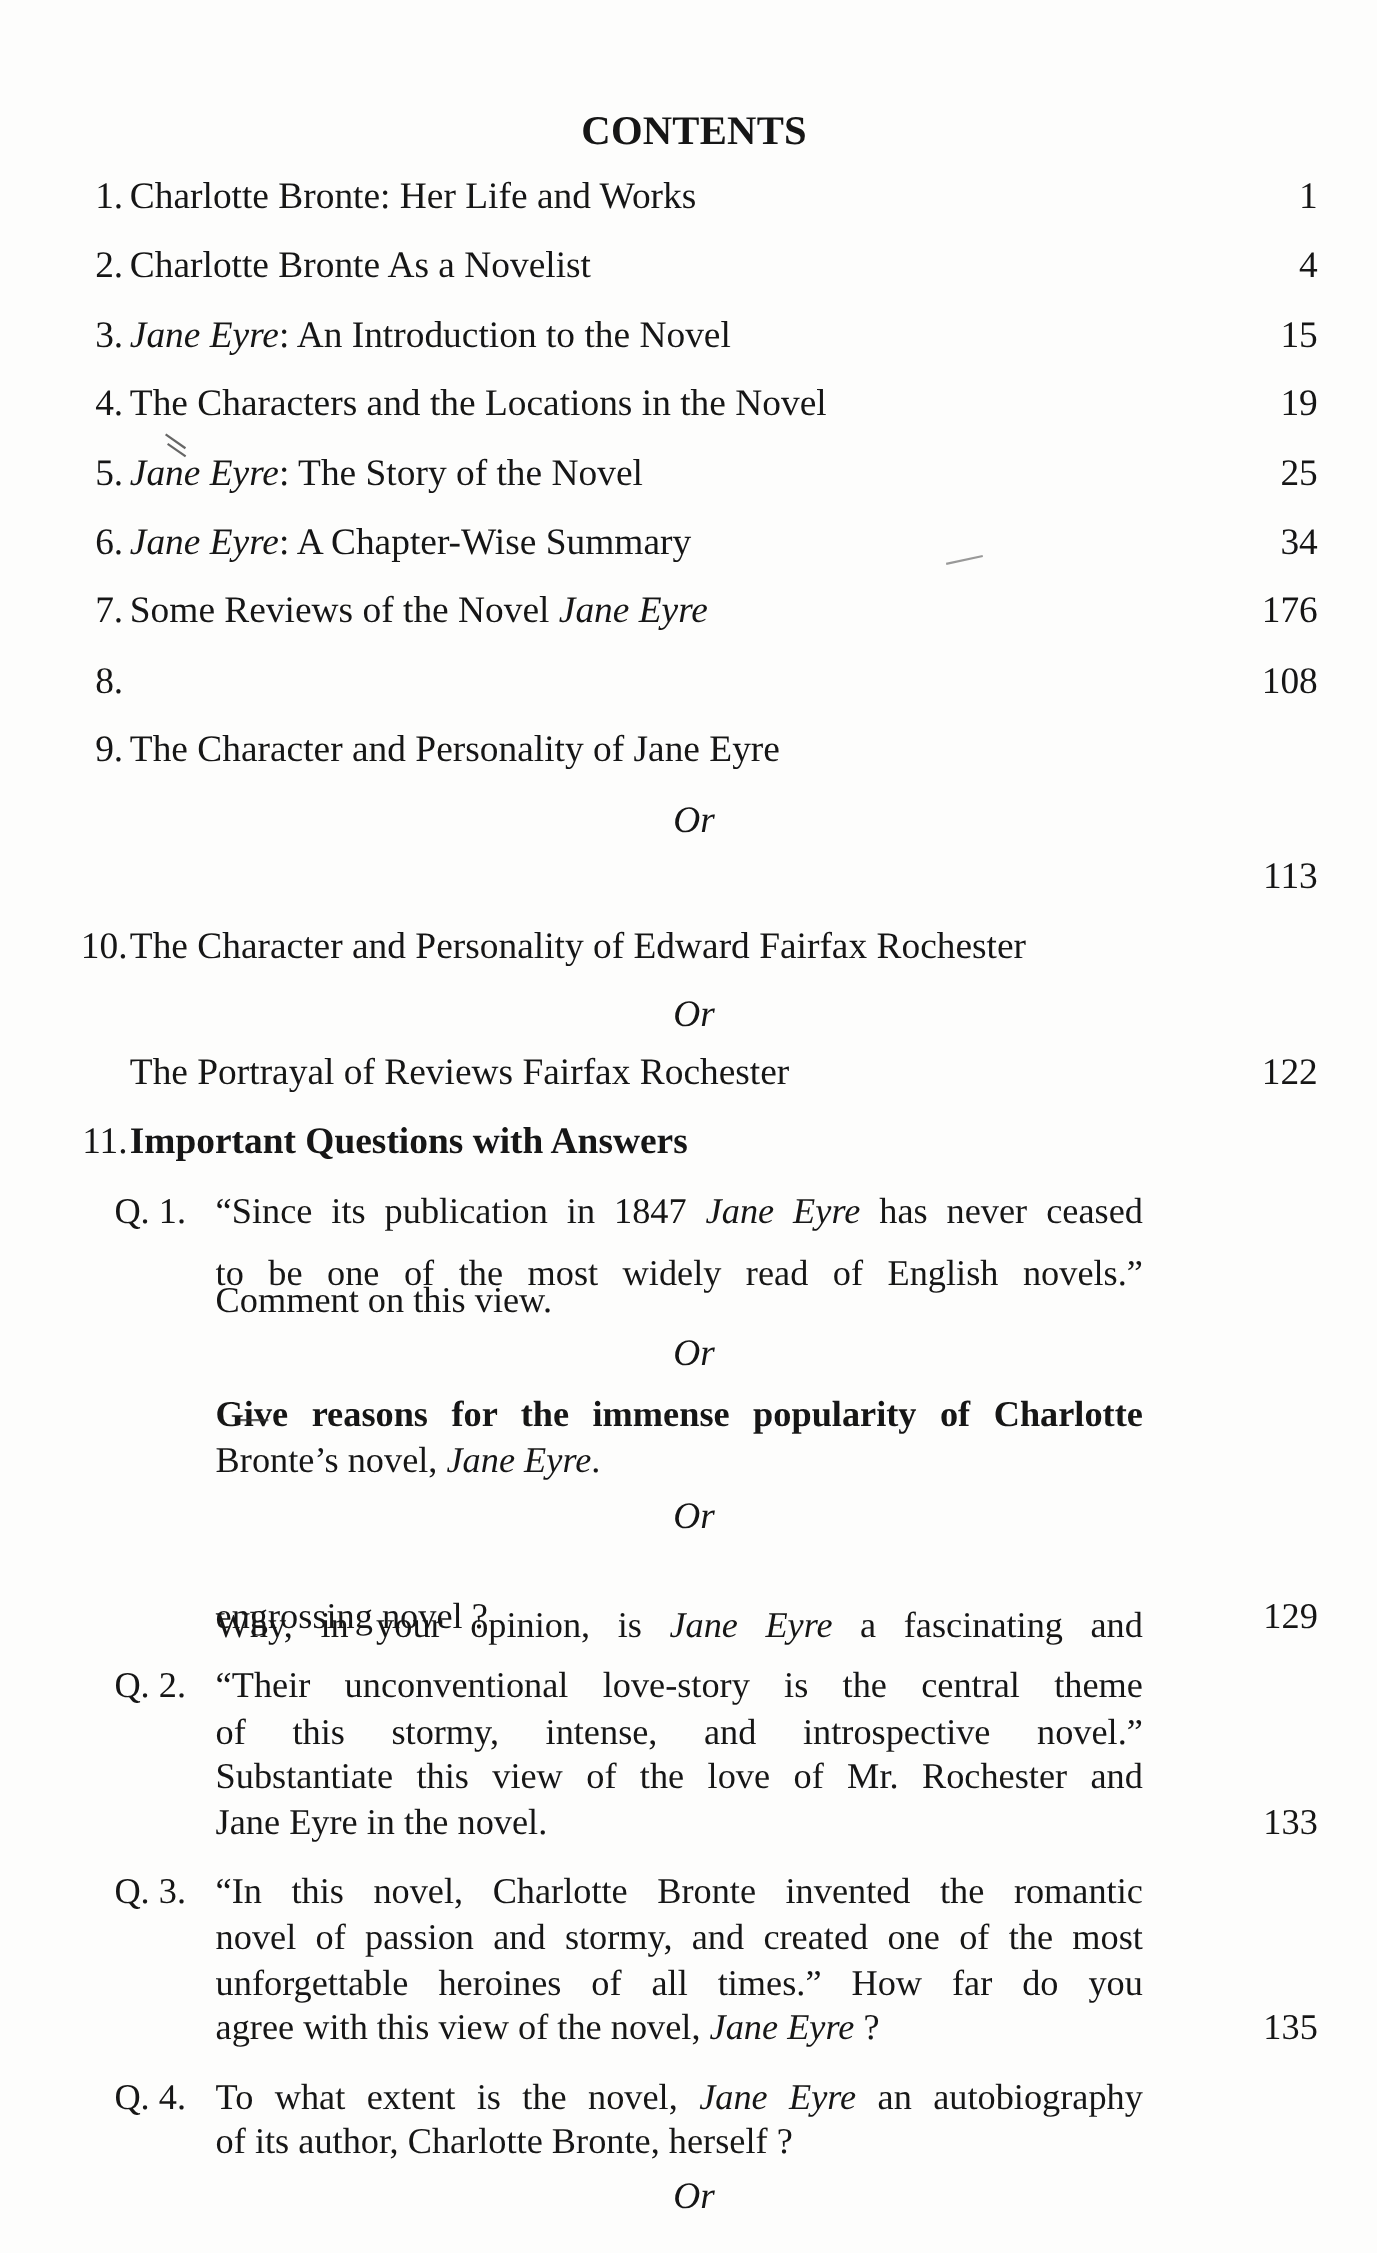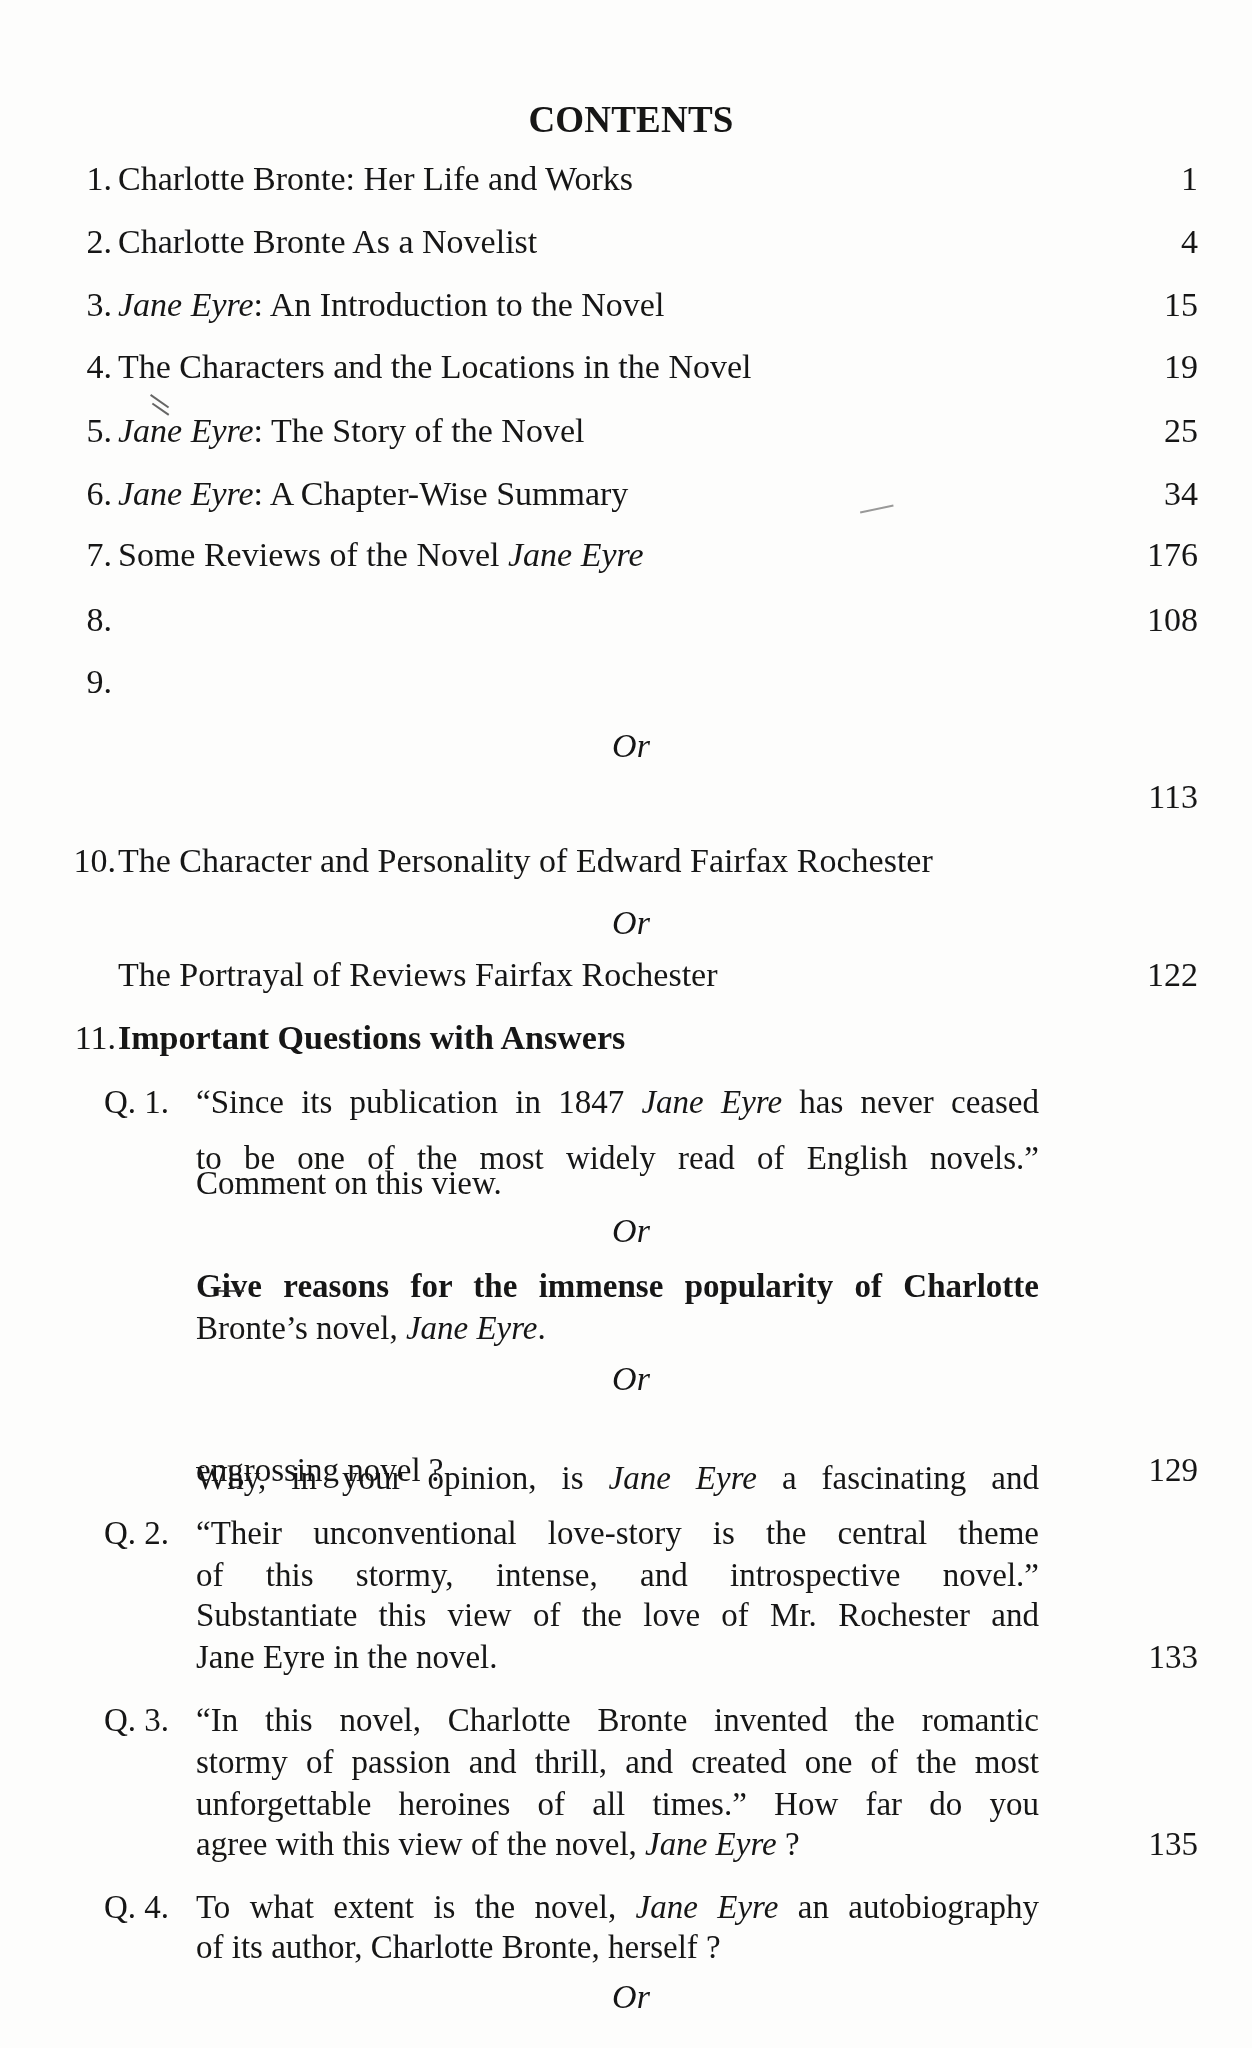--- a/index.html
+++ b/index.html
@@ -68,20 +68,21 @@
         <span class="num n1">7.</span>
         <span class="txt"><span>Some Reviews of the Novel </span><span class="it">Jane Eyre</span></span>
         <span class="pg">176</span>
       </div>
       <div class="abs row" style="top: 600px;">
         <span class="num n1">8.</span>
         <span class="pg">108</span>
       </div>
       <div class="abs row" style="top: 662px;">
         <span class="num n1">9.</span>
+        <span class="txt"><span>The Character and Personality of Jane Eyre</span></span>
       </div>
       <div class="abs or" style="top: 726px;">Or</div>
       <div class="abs row" style="top: 777px;">
         <span class="pg">113</span>
       </div>
       <div class="abs row" style="top: 841px;">
         <span class="num">10.</span>
         <span class="txt"><span>The Character and Personality of Edward Fairfax Rochester</span></span>
       </div>
       <div class="abs or" style="top: 903px;">Or</div>
@@ -147,21 +148,21 @@
         </div>
       </div>
       <div>
         <div class="abs q" style="top: 1700px;">
           <span class="qlabel">Q. 3.</span>
         </div>
         <div class="abs q" style="top: 1700px;">
           <div class="qline" style="top: 0px;"><span>“In this novel, Charlotte Bronte invented the romantic</span></div>
         </div>
         <div class="abs q" style="top: 1742px;">
-          <div class="qline" style="top: 0px;"><span>stormy of passion and thrill, and created one of the most</span></div>
+          <div class="qline" style="top: 0px;"><span>novel of passion and stormy, and created one of the most</span></div>
         </div>
         <div class="abs q" style="top: 1784px;">
           <div class="qline" style="top: 0px;"><span>unforgettable heroines of all times.” How far do you</span></div>
         </div>
         <div class="abs q" style="top: 1824px;">
           <div class="qline last" style="top: 0px;"><span>agree with this view of the novel, </span><span class="it">Jane Eyre</span><span> ?</span></div>
         </div>
         <div class="abs q" style="top: 1824px;">
           <span class="pg">135</span>
         </div>

